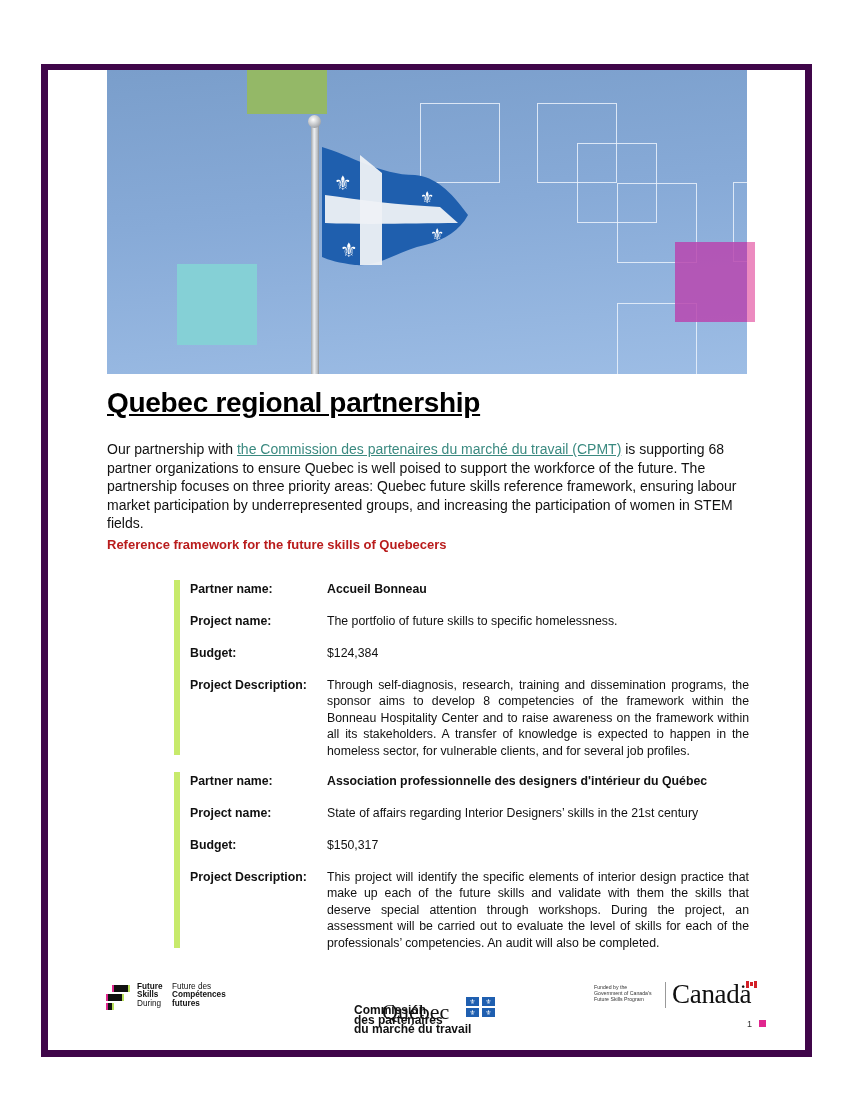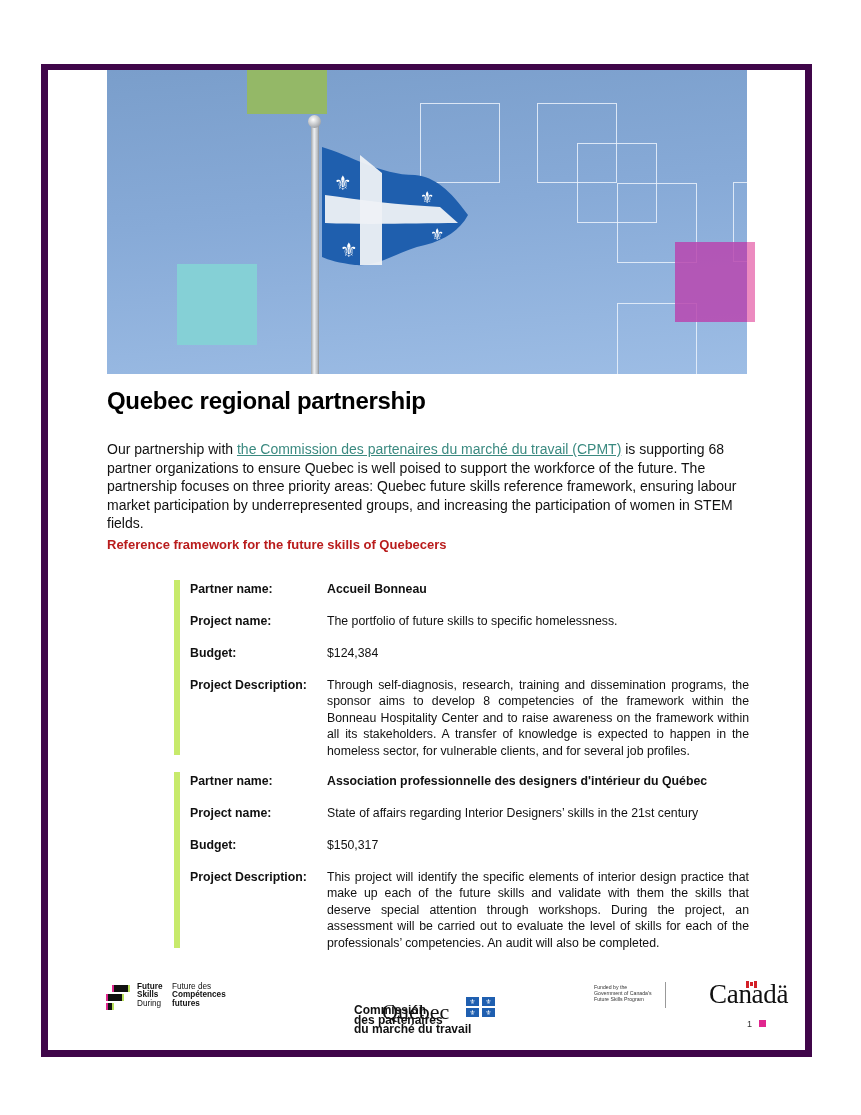--- a/index.html
+++ b/index.html
@@ -25,21 +25,21 @@
     .sq-magenta { background: rgba(185, 70, 175, 0.85); }
     .sq-magenta-ext { position: absolute; left: 747px; top: 242px; width: 8px; height: 80px; background: #ec8bc0; }
 
     .pole { position: absolute; left: 311px; top: 125px; width: 8px; height: 249px;
       background: linear-gradient(90deg, #9fa5ab, #eef0f2 40%, #b9bec4 80%, #8c9197); }
     .pole-ball { position: absolute; left: 308px; top: 115px; width: 13px; height: 13px; border-radius: 50%;
       background: radial-gradient(circle at 40% 35%, #ffffff, #b3b6ba 60%, #7d8085); }
     .flag { position: absolute; left: 320px; top: 145px; width: 150px; height: 125px; }
 
     
-    .title { position: absolute; left: 107px; top: 387px; font-size: 24px; font-weight: bold; letter-spacing: -0.3px; color: #000; }
+    .title { position: absolute; left: 107px; top: 387px; font-size: 28px; font-weight: bold; letter-spacing: -0.3px; color: #000; text-decoration: underline; }
     .intro { position: absolute; left: 107px; top: 440px; width: 640px; font-size: 14px; line-height: 18.6px; color: #111; }
     .intro a { color: #3b8a80; text-decoration: underline; }
     .subtitle { position: absolute; left: 107px; top: 537px; font-size: 13px; font-weight: bold; color: #b91c1c; }
 
     .project { position: absolute; left: 174px; width: 575px; }
     .project .bar { position: absolute; left: 0; top: 0; bottom: 0; width: 6px; background: #c7ea6b; }
     .row { position: absolute; left: 16px; right: 0; font-size: 12.3px; line-height: 16.4px; }
     .row .lbl { position: absolute; left: 0; width: 130px; font-weight: bold; color: #111; }
     .row .val { position: absolute; left: 137px; right: 0; color: #111; text-align: justify; }
     .row .val.bold { font-weight: bold; }
@@ -55,21 +55,21 @@
 
     .cpmt-logo { position: absolute; left: 354px; top: 971px; }
     .cpmt-text { font-size: 12px; line-height: 9.6px; font-weight: bold; color: #111; margin-top: 35px; }
     .quebec-word { position: absolute; left: 28px; top: 28px; font-family: "Liberation Serif", serif; font-size: 22px; color: #111; }
     .qc-flags { position: absolute; left: 112px; top: 26px; width: 30px; height: 22px; }
     .qc-flags span { position: absolute; width: 13px; height: 9px; background: #1f5fb0; color: #fff; font-size: 7px; line-height: 9px; text-align: center; }
 
     .canada-logo { position: absolute; left: 594px; top: 982px; }
     .funded { position: absolute; left: 0; top: 2px; font-size: 5.2px; line-height: 6px; color: #333; width: 65px; }
     .divider { position: absolute; left: 71px; top: 0; width: 1px; height: 26px; background: #999; }
-    .canada-word { position: absolute; left: 78px; top: -3px; font-family: "Liberation Serif", serif; font-size: 27px; color: #111; letter-spacing: -0.3px; margin-left: 37px; }
+    .canada-word { position: absolute; left: 78px; top: -3px; font-family: "Liberation Serif", serif; font-size: 27px; color: #111; letter-spacing: -0.3px; }
     .maple { position: absolute; left: 152px; top: -1px; width: 11px; height: 7px; background: linear-gradient(90deg, #d32027 30%, #fff 30%, #fff 70%, #d32027 70%); }
     .maple::after { content: ""; position: absolute; left: 4px; top: 1px; width: 3px; height: 4px; background: #d32027; }
 
     .page-num { position: absolute; left: 747px; top: 1019px; font-size: 9px; color: #333; }
     .page-sq { position: absolute; left: 759px; top: 1020px; width: 7px; height: 7px; background: #e0268e; }
   </style>
 </head>
 <body>
 
 <div class="page-frame"></div>

